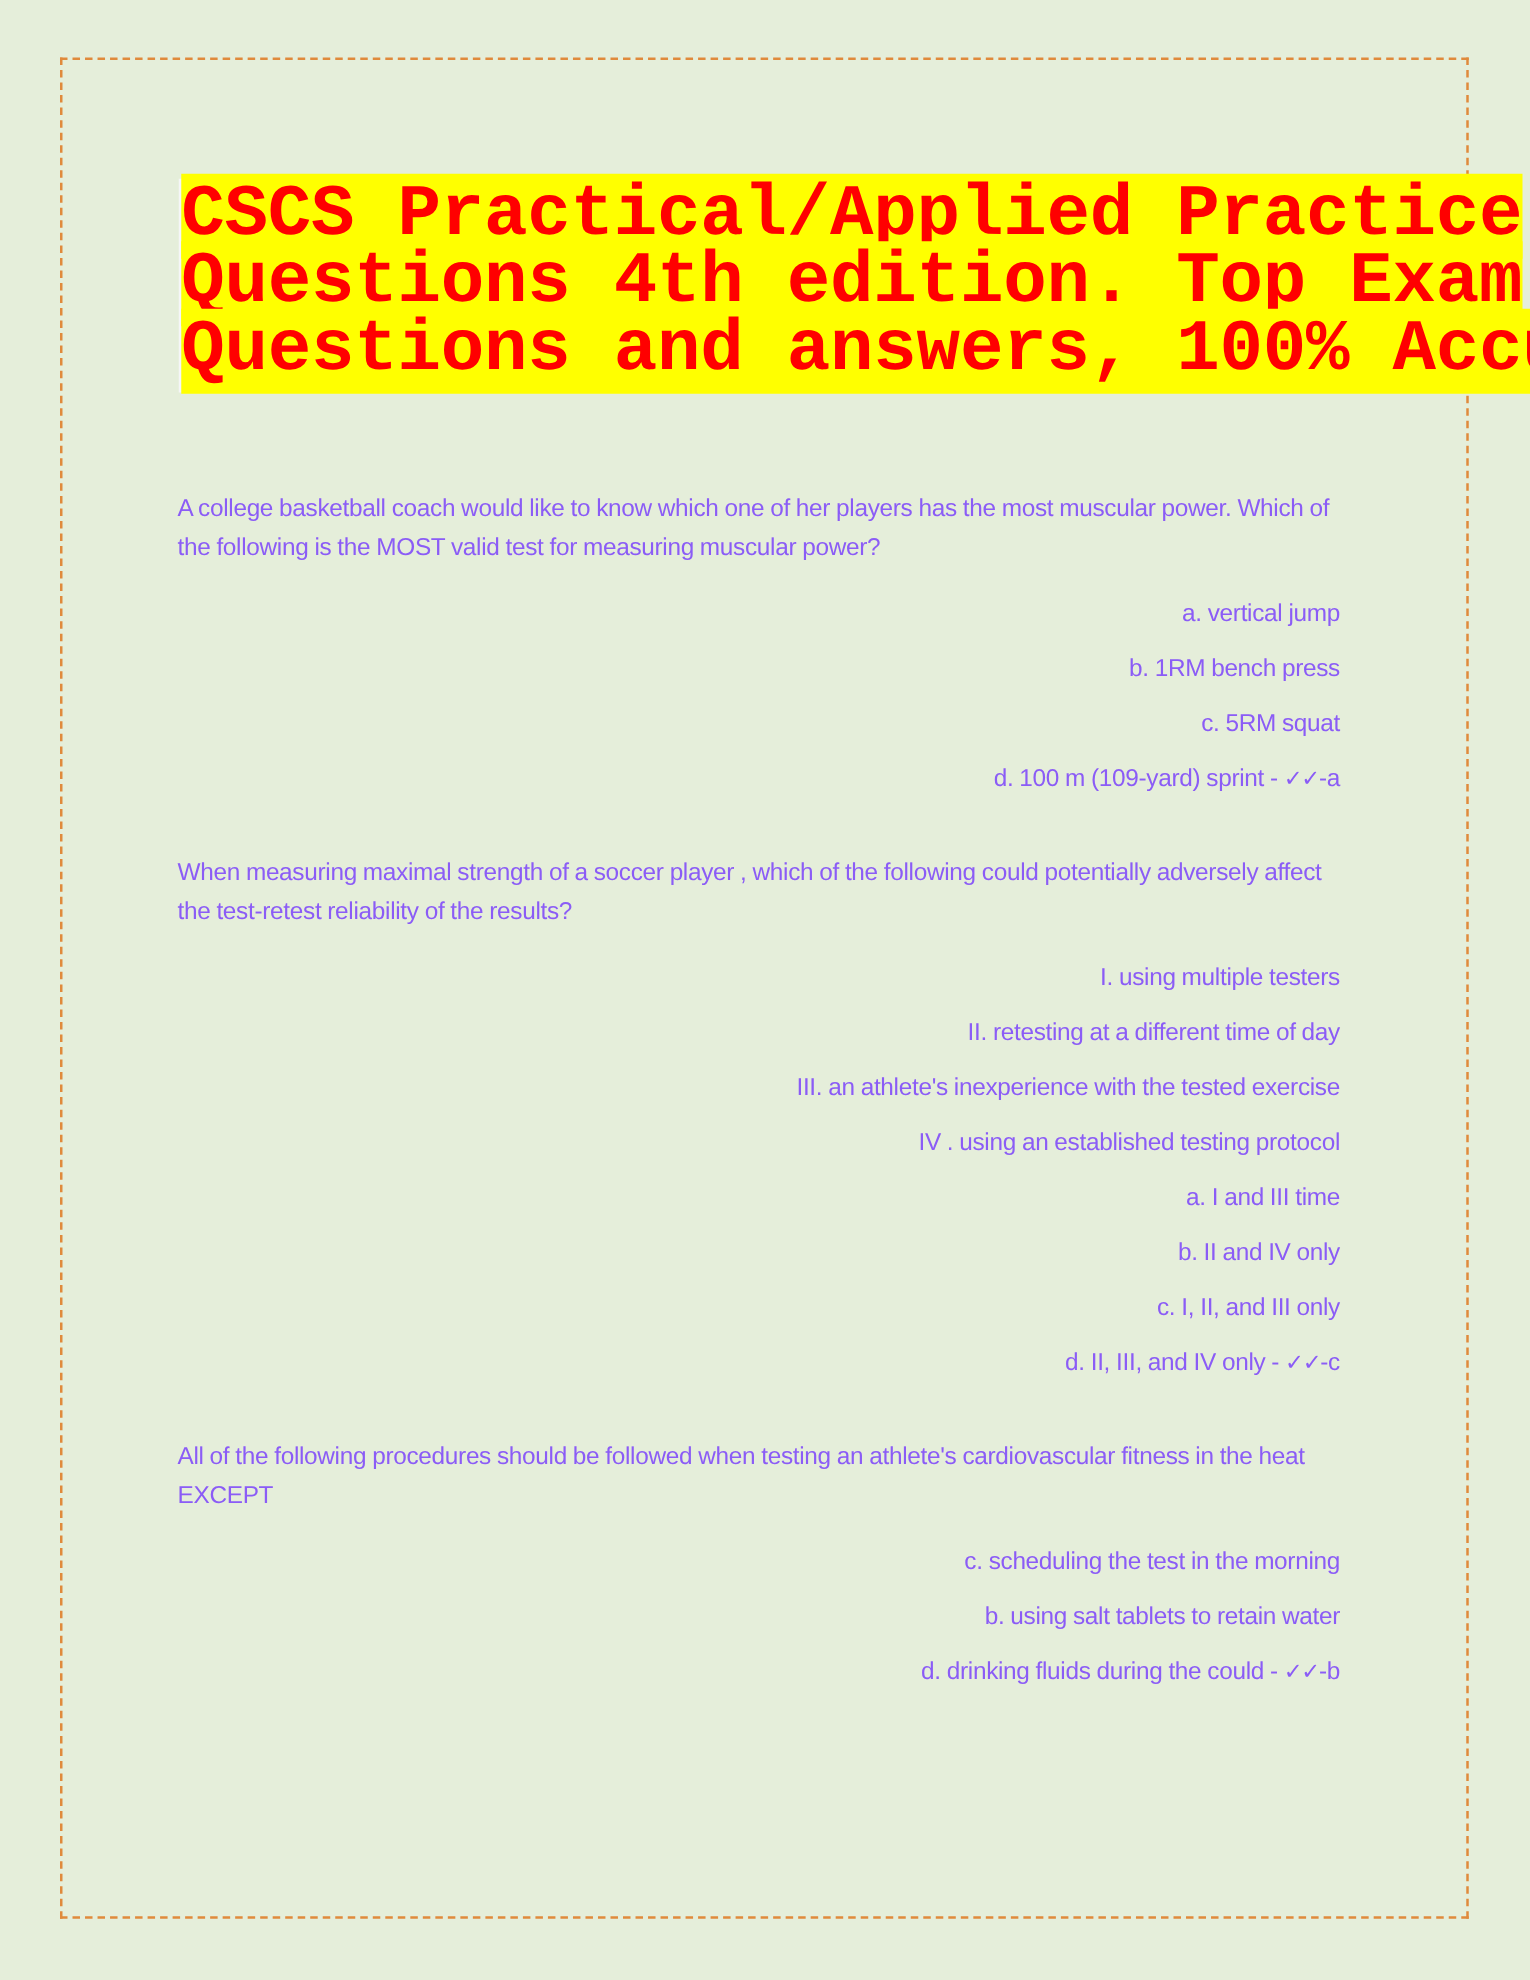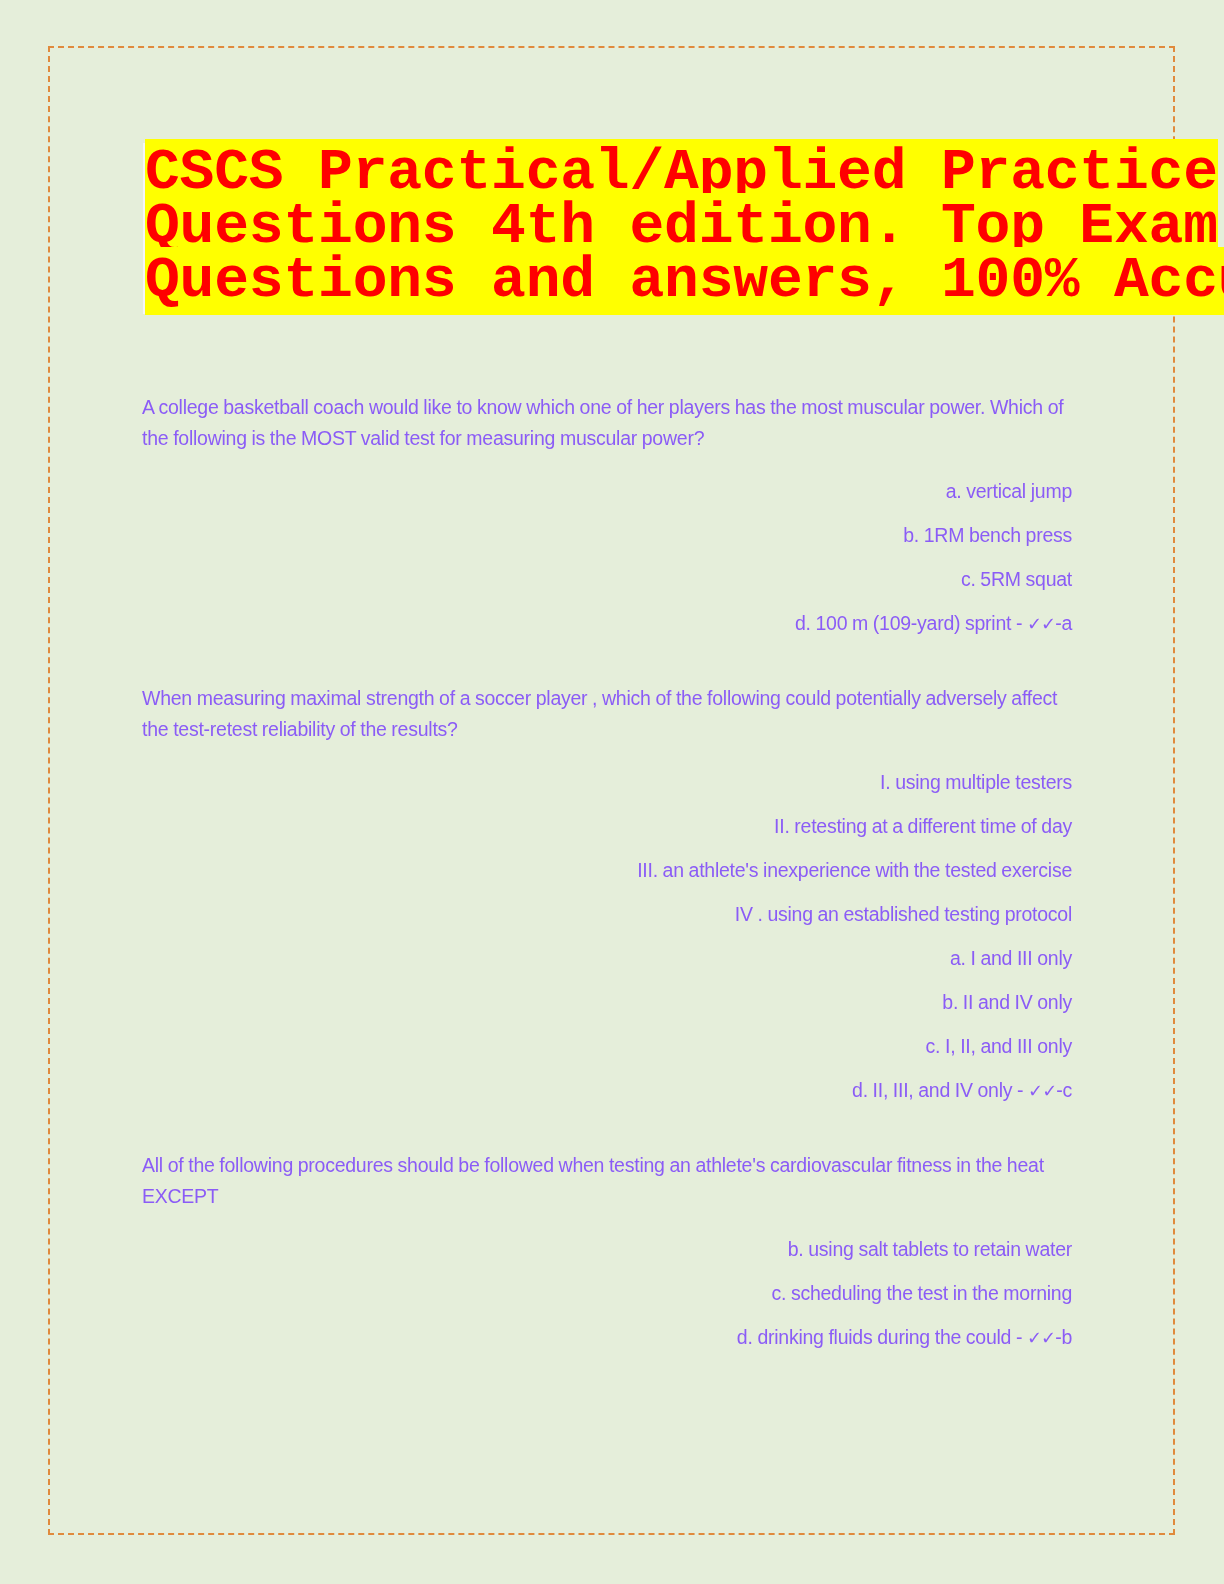--- a/index.html
+++ b/index.html
@@ -108,26 +108,26 @@
     <p class="choice">c. 5RM squat</p>
     <p class="choice"><span>d. 100 m (109-yard) sprint - </span><span class="ans">✓✓</span><span>-a</span></p>
   </div>
 
   <div class="qblock">
     <p class="stem">When measuring maximal strength of a soccer player , which of the following could potentially adversely affect the test-retest reliability of the results?</p>
     <p class="choice">I. using multiple testers</p>
     <p class="choice">II. retesting at a different time of day</p>
     <p class="choice">III. an athlete's inexperience with the tested exercise</p>
     <p class="choice">IV . using an established testing protocol</p>
-    <p class="choice">a. I and III only</p>
+    <p class="choice">a. I and III time</p>
     <p class="choice">b. II and IV only</p>
     <p class="choice">c. I, II, and III only</p>
     <p class="choice"><span>d. II, III, and IV only - </span><span class="ans">✓✓</span><span>-c</span></p>
   </div>
 
   <div class="qblock">
     <p class="stem">All of the following procedures should be followed when testing an athlete's cardiovascular fitness in the heat EXCEPT</p>
+    <p class="choice">c. scheduling the test in the morning</p>
     <p class="choice">b. using salt tablets to retain water</p>
-    <p class="choice">c. scheduling the test in the morning</p>
     <p class="choice"><span>d. drinking fluids during the could - </span><span class="ans">✓✓</span><span>-b</span></p>
   </div>
 
 </div>
 
 </body></html>

